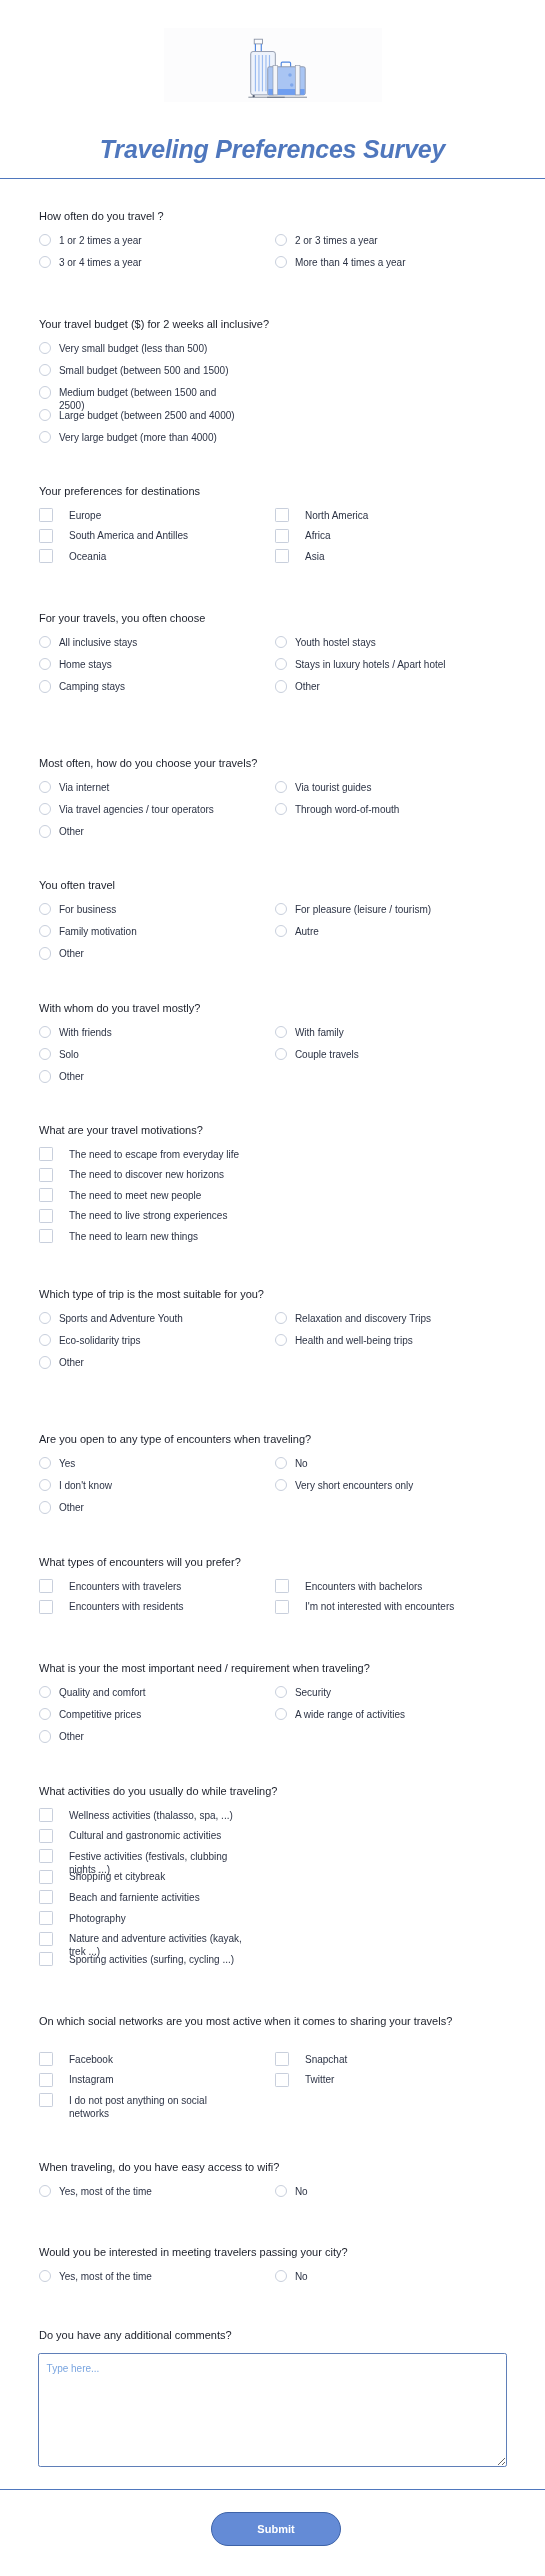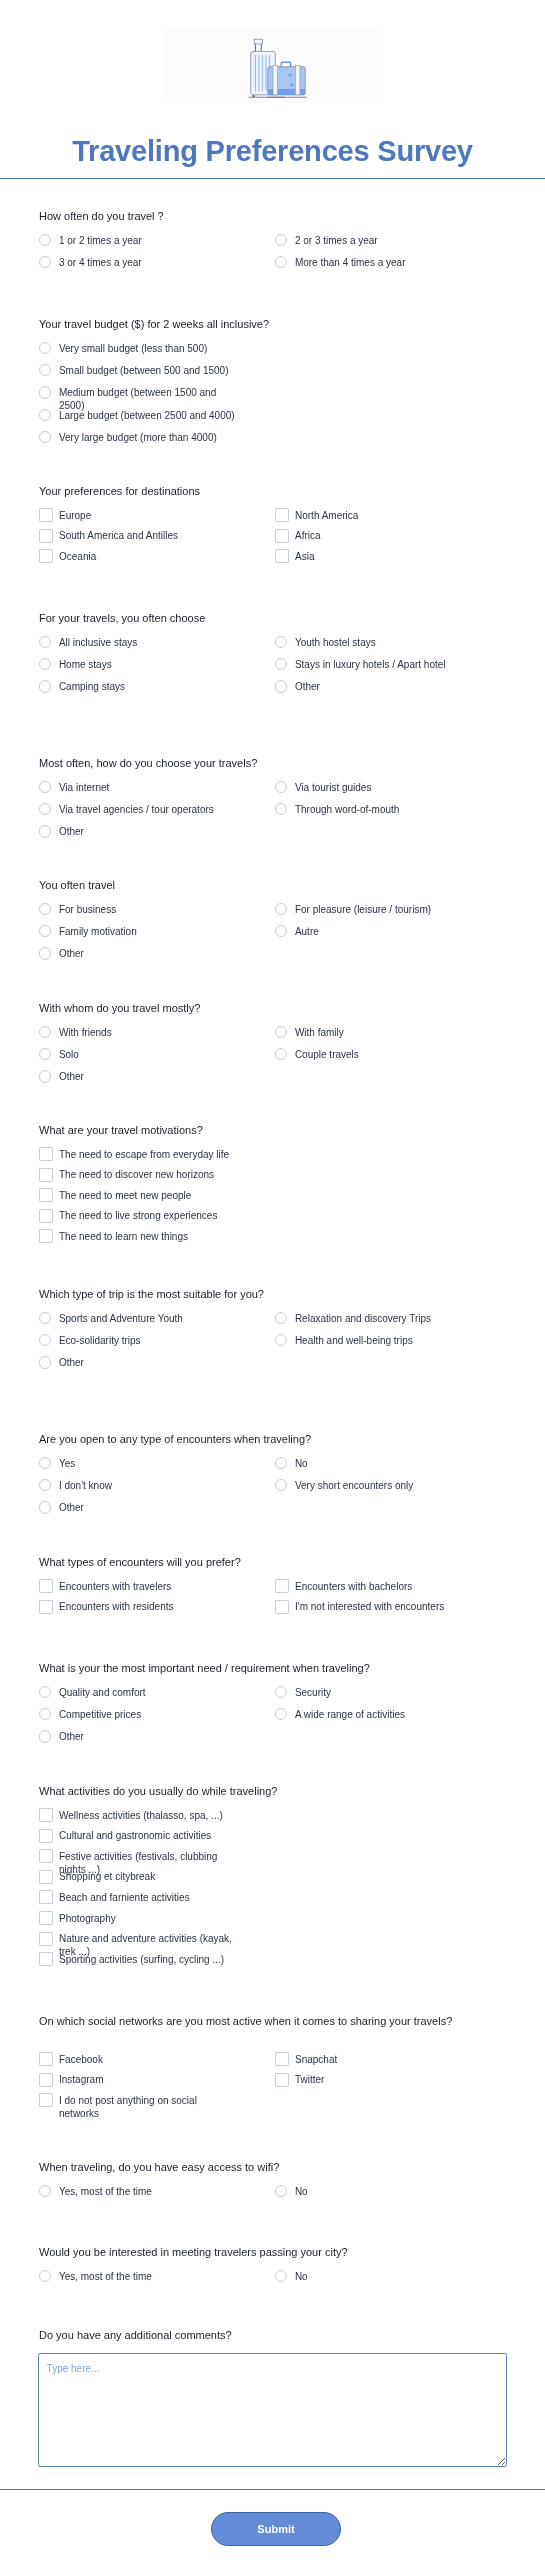--- a/index.html
+++ b/index.html
@@ -1,34 +1,34 @@
 <!DOCTYPE html>
 <html style="font-size:9.4px"><head>
 <meta charset="utf-8">
 <style>
   html, body { margin:0; padding:0; background:#ffffff; }
   body { width:545px; height:2576px; position:relative; overflow:hidden;
          font-family:"Liberation Sans", "DejaVu Sans", sans-serif; color:#2c3345; }
   .hero-img { position:absolute; left:164px; top:28px; width:218px; height:74px; background:#fcfcfd; }
   .hero-img svg { position:absolute; left:0; top:0; }
   .title { position:absolute; left:0; width:545px; top:117px; text-align:center;
-           font-size:29px; font-weight:bold; color:#4f77bd; letter-spacing:-0.2px; line-height:30.5px; }
+           font-size:25px; font-weight:bold; color:#4f77bd; letter-spacing:-0.2px; line-height:30.5px;font-style:italic; }
   .divider { position:absolute; left:0; width:545px; height:1.2px; background:#4f77bd; }
   .section { position:absolute; left:39px; width:469px; }
   .q-title { font-size:11px; color:#1b1f2a; line-height:14px; margin:0; height:14px; }
   .q-title.two { height:28px; }
   .opts { position:relative; margin-top:10.6px; display:grid; grid-template-columns:236px 233px; row-gap:9.4px; }
   .opts.single { grid-template-columns:469px; }
   .opts.check { row-gap:7.6px; }
   .opt { display:flex; align-items:flex-start; height:13px; cursor:pointer; }
   .opt.tall { height:28px; }
   .radio { width:12.3px; height:12.3px; border:0.9px solid #c8cfdc; border-radius:50%; box-sizing:border-box; flex:0 0 auto; margin-top:0; background:#fff; }
   .box { width:14px; height:14px; border:0.9px solid #c8cfdc; border-radius:1.2px; box-sizing:border-box; flex:0 0 auto; margin-top:-0.6px; background:#fff; }
   .opt-label { margin-left:7.6px; font-size:10px; line-height:13px; color:#2c3345; width:176px; }
-  .opt.check-opt .opt-label { margin-left:6px; }
+  .opt.check-opt .opt-label { margin-left:16px; }
   .textarea { position:absolute; left:38px; top:2353px; width:469px; height:114px; box-sizing:border-box;
               border:0.9px solid #5f7fb8; border-radius:2.3px; padding:9.4px 7.6px;
               font-family:"Liberation Sans", "DejaVu Sans", sans-serif; font-size:10px; color:#2c3345; resize:both; outline:none; }
   .textarea::placeholder { color:#7aa5e0; }
   .submit { position:absolute; left:211px; top:2512px; width:130px; height:34px; border-radius:17px;
             background:#648bd6; border:0.9px solid #3e63a8; color:#fff; font-size:11px; font-weight:bold;
             font-family:"Liberation Sans", "DejaVu Sans", sans-serif; cursor:pointer; }
 </style>
 </head>
 <body>

